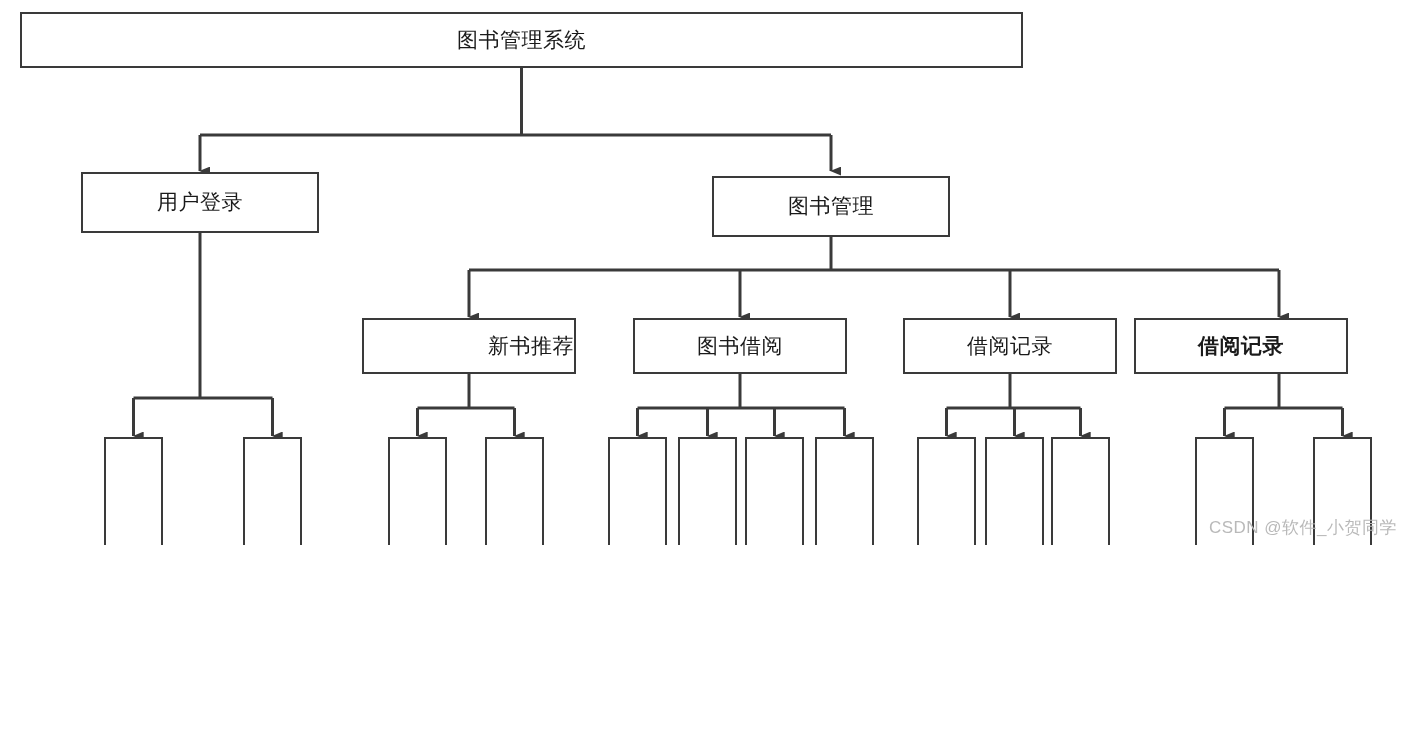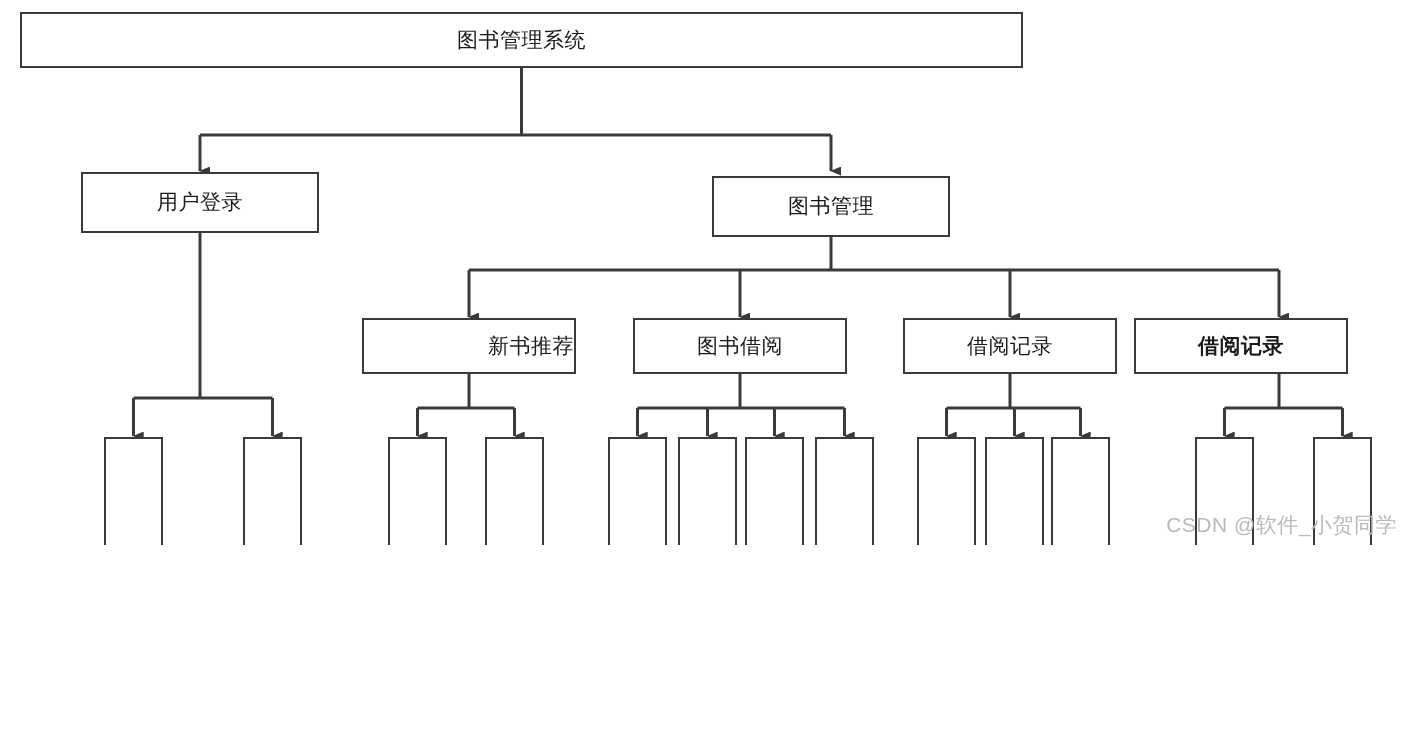--- a/index.html
+++ b/index.html
@@ -59,21 +59,21 @@
     text-orientation: upright;
     font-size: 21px;
     letter-spacing: 4px;
     line-height: 1;
     white-space: nowrap;
   }
   #watermark {
     position: absolute;
     right: 8px;
     bottom: 6px;
-    font-size: 21px;
+    font-size: 17px;
     color: #b9b9b9;
     letter-spacing: 0.5px;
     white-space: nowrap;
     margin-left: 22px;
   }
 </style>
 </head>
 <body>
 
 <div id="canvas">

